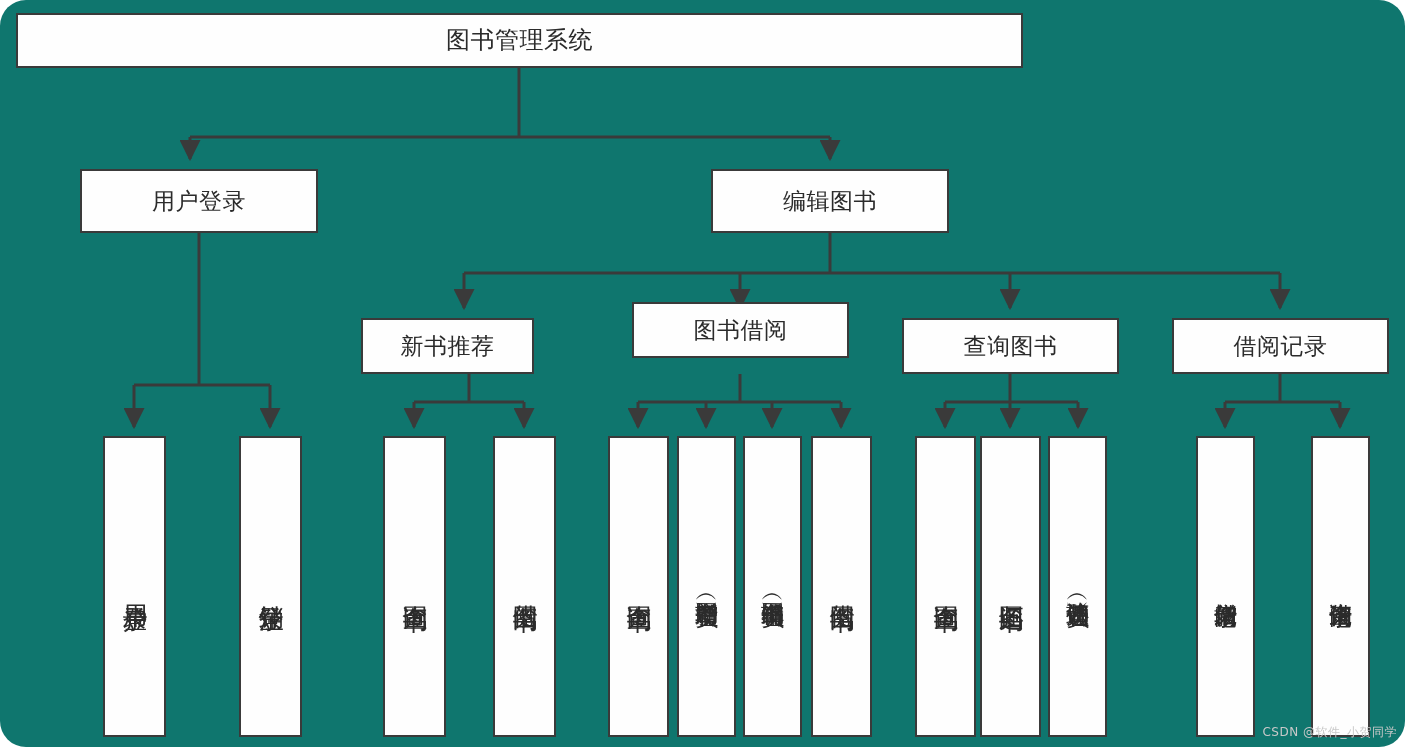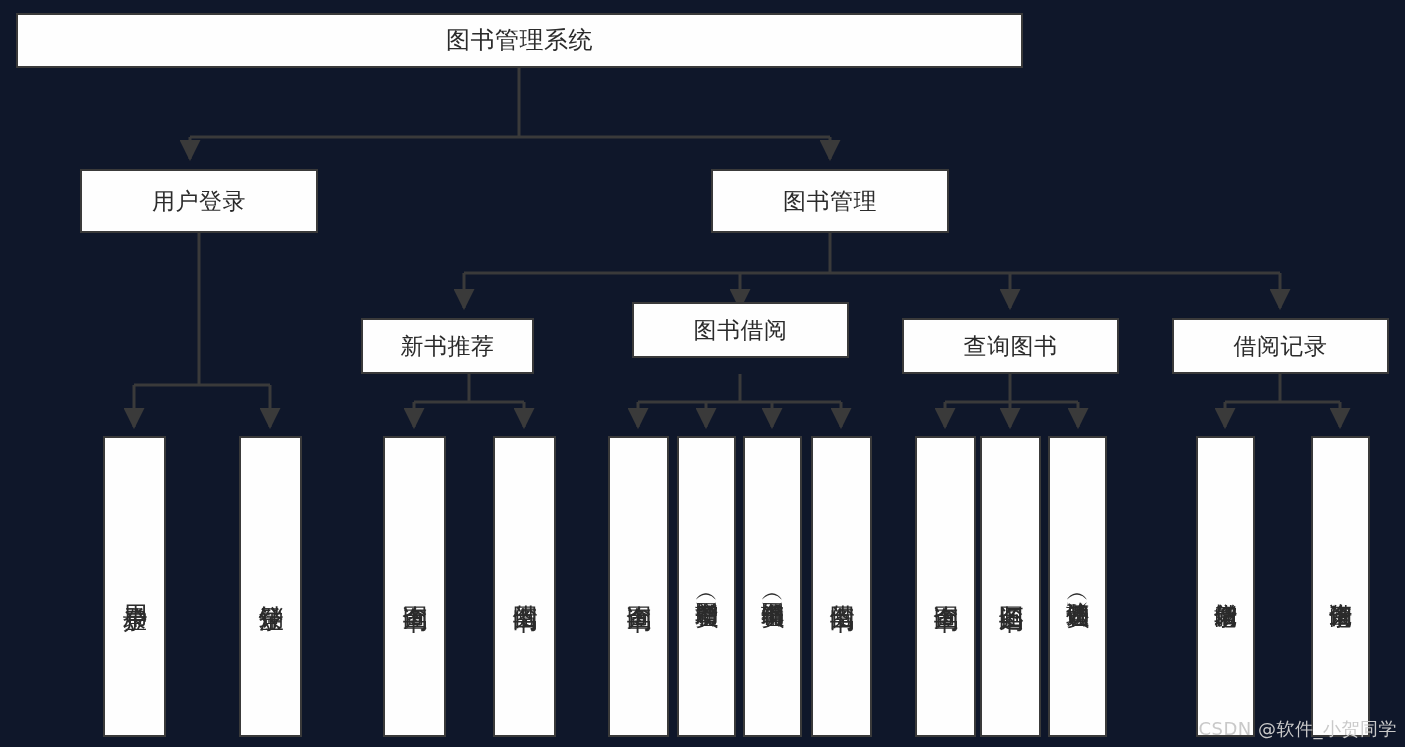--- a/index.html
+++ b/index.html
@@ -8,22 +8,23 @@
     padding: 0;
     background: #ffffff;
   }
   body {
     font-family: "DejaVu Sans", "Liberation Sans", sans-serif;
   }
   #canvas {
     position: relative;
     width: 1405px;
     height: 747px;
-    background: #0f172a;
+    background: #0f766e;
     overflow: hidden;
+    border-radius: 26px;
   }
   #edges {
     position: absolute;
     left: 0;
     top: 0;
     width: 1405px;
     height: 747px;
     pointer-events: none;
   }
   .node {
@@ -66,21 +67,21 @@
   }
   .node.v.narrow .label {
     font-size: 23px;
     line-height: 1.2;
     letter-spacing: 0.5px;
   }
   #watermark {
     position: absolute;
     right: 8px;
     bottom: 6px;
-    font-size: 18px;
+    font-size: 12px;
     color: #c9c9c9;
     letter-spacing: 0.5px;
     z-index: 5;
     white-space: nowrap;
     font-family: "DejaVu Sans", "Liberation Sans", sans-serif;
   }
 </style>
 </head>
 <body>
 
@@ -138,21 +139,21 @@
 
   <div class="node h root" style="left:16px; top:13px; width:1007px; height:55px;">
     <span class="label">图书管理系统</span>
   </div>
 
   <div class="node h" style="left:80px; top:169px; width:238px; height:64px;">
     <span class="label">用户登录</span>
   </div>
 
   <div class="node h" style="left:711px; top:169px; width:238px; height:64px;">
-    <span class="label">图书管理</span>
+    <span class="label">编辑图书</span>
   </div>
 
   <div class="node h" style="left:361px; top:318px; width:173px; height:56px;">
     <span class="label">新书推荐</span>
   </div>
 
   <div class="node h" style="left:632px; top:302px; width:217px; height:56px;">
     <span class="label">图书借阅</span>
   </div>
 

